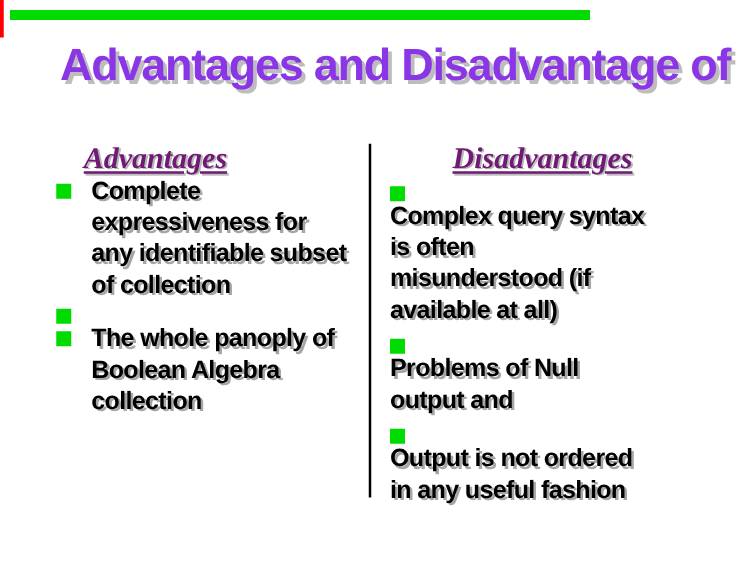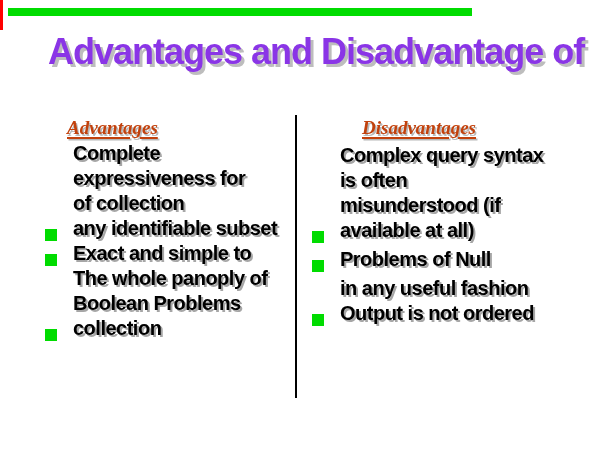--- a/index.html
+++ b/index.html
@@ -34,35 +34,35 @@
   }
   
   .column{position:absolute;top:114px;}
   .col-left{left:45px;width:250px;}
   .col-right{left:312px;width:282px;}
   .col-header{
     display:inline-block;
     font-family:"Liberation Serif", serif;
     font-weight:bold;
     font-style:italic;
-    font-size:19px;
+    font-size:24px;
     line-height:27px;
-    color:#c2410c;
+    color:#701a75;
     text-decoration:underline;
     text-decoration-thickness:2px;
     text-underline-offset:3px;
     text-shadow:1.5px 1.5px 0 #b8b8b8;
     white-space:nowrap;
   }
   .col-left .col-header{margin-left:22px;}
   .col-right .col-header{margin-left:50px;}
   .items{margin-top:0;}
   .col-right .items{margin-top:2px;}
-  .item{display:flex;align-items:flex-end;margin:0 0 0 0;}
-  .col-right .item{margin-bottom:4px;}
+  .item{display:flex;align-items:flex-start;margin:0 0 0 0;}
+  .col-right .item{margin-bottom:4px;flex-direction:column;}
   .bullet{
     flex:0 0 auto;
     width:12px;height:12px;
     margin:6px 16px 0 0;
   }
   .item-text{flex:1 1 auto;}
   .tline{
     font-family:"Liberation Sans", sans-serif;
     font-weight:bold;
     font-size:20px;
@@ -87,37 +87,36 @@
 
 <div class="column col-left">
   <span class="col-header">Advantages</span>
   <div class="items">
 
     <div class="item">
       <span class="bullet" style="background: rgb(0, 220, 0);"></span>
       <div class="item-text">
         <div class="tline">Complete</div>
         <div class="tline">expressiveness for</div>
+        <div class="tline">any identifiable subset</div>
         <div class="tline">of collection</div>
-        <div class="tline">any identifiable subset</div>
       </div>
     </div>
 
     <div class="item">
       <span class="bullet" style="background: rgb(0, 220, 0);"></span>
       <div class="item-text">
-        <div class="tline">Exact and simple to</div>
       </div>
     </div>
 
     <div class="item">
       <span class="bullet" style="background: rgb(0, 220, 0);"></span>
       <div class="item-text">
         <div class="tline">The whole panoply of</div>
-        <div class="tline">Boolean Problems</div>
+        <div class="tline">Boolean Algebra</div>
         <div class="tline">collection</div>
       </div>
     </div>
 
   </div>
 </div>
 
 <div class="column col-right">
   <span class="col-header">Disadvantages</span>
   <div class="items">
@@ -129,25 +128,26 @@
         <div class="tline">is often</div>
         <div class="tline">misunderstood (if</div>
         <div class="tline">available at all)</div>
       </div>
     </div>
 
     <div class="item">
       <span class="bullet" style="background: rgb(0, 220, 0);"></span>
       <div class="item-text">
         <div class="tline">Problems of Null</div>
+        <div class="tline">output and</div>
       </div>
     </div>
 
     <div class="item">
       <span class="bullet" style="background: rgb(0, 220, 0);"></span>
       <div class="item-text">
+        <div class="tline">Output is not ordered</div>
         <div class="tline">in any useful fashion</div>
-        <div class="tline">Output is not ordered</div>
       </div>
     </div>
 
   </div>
 </div>
 
 </body></html>

